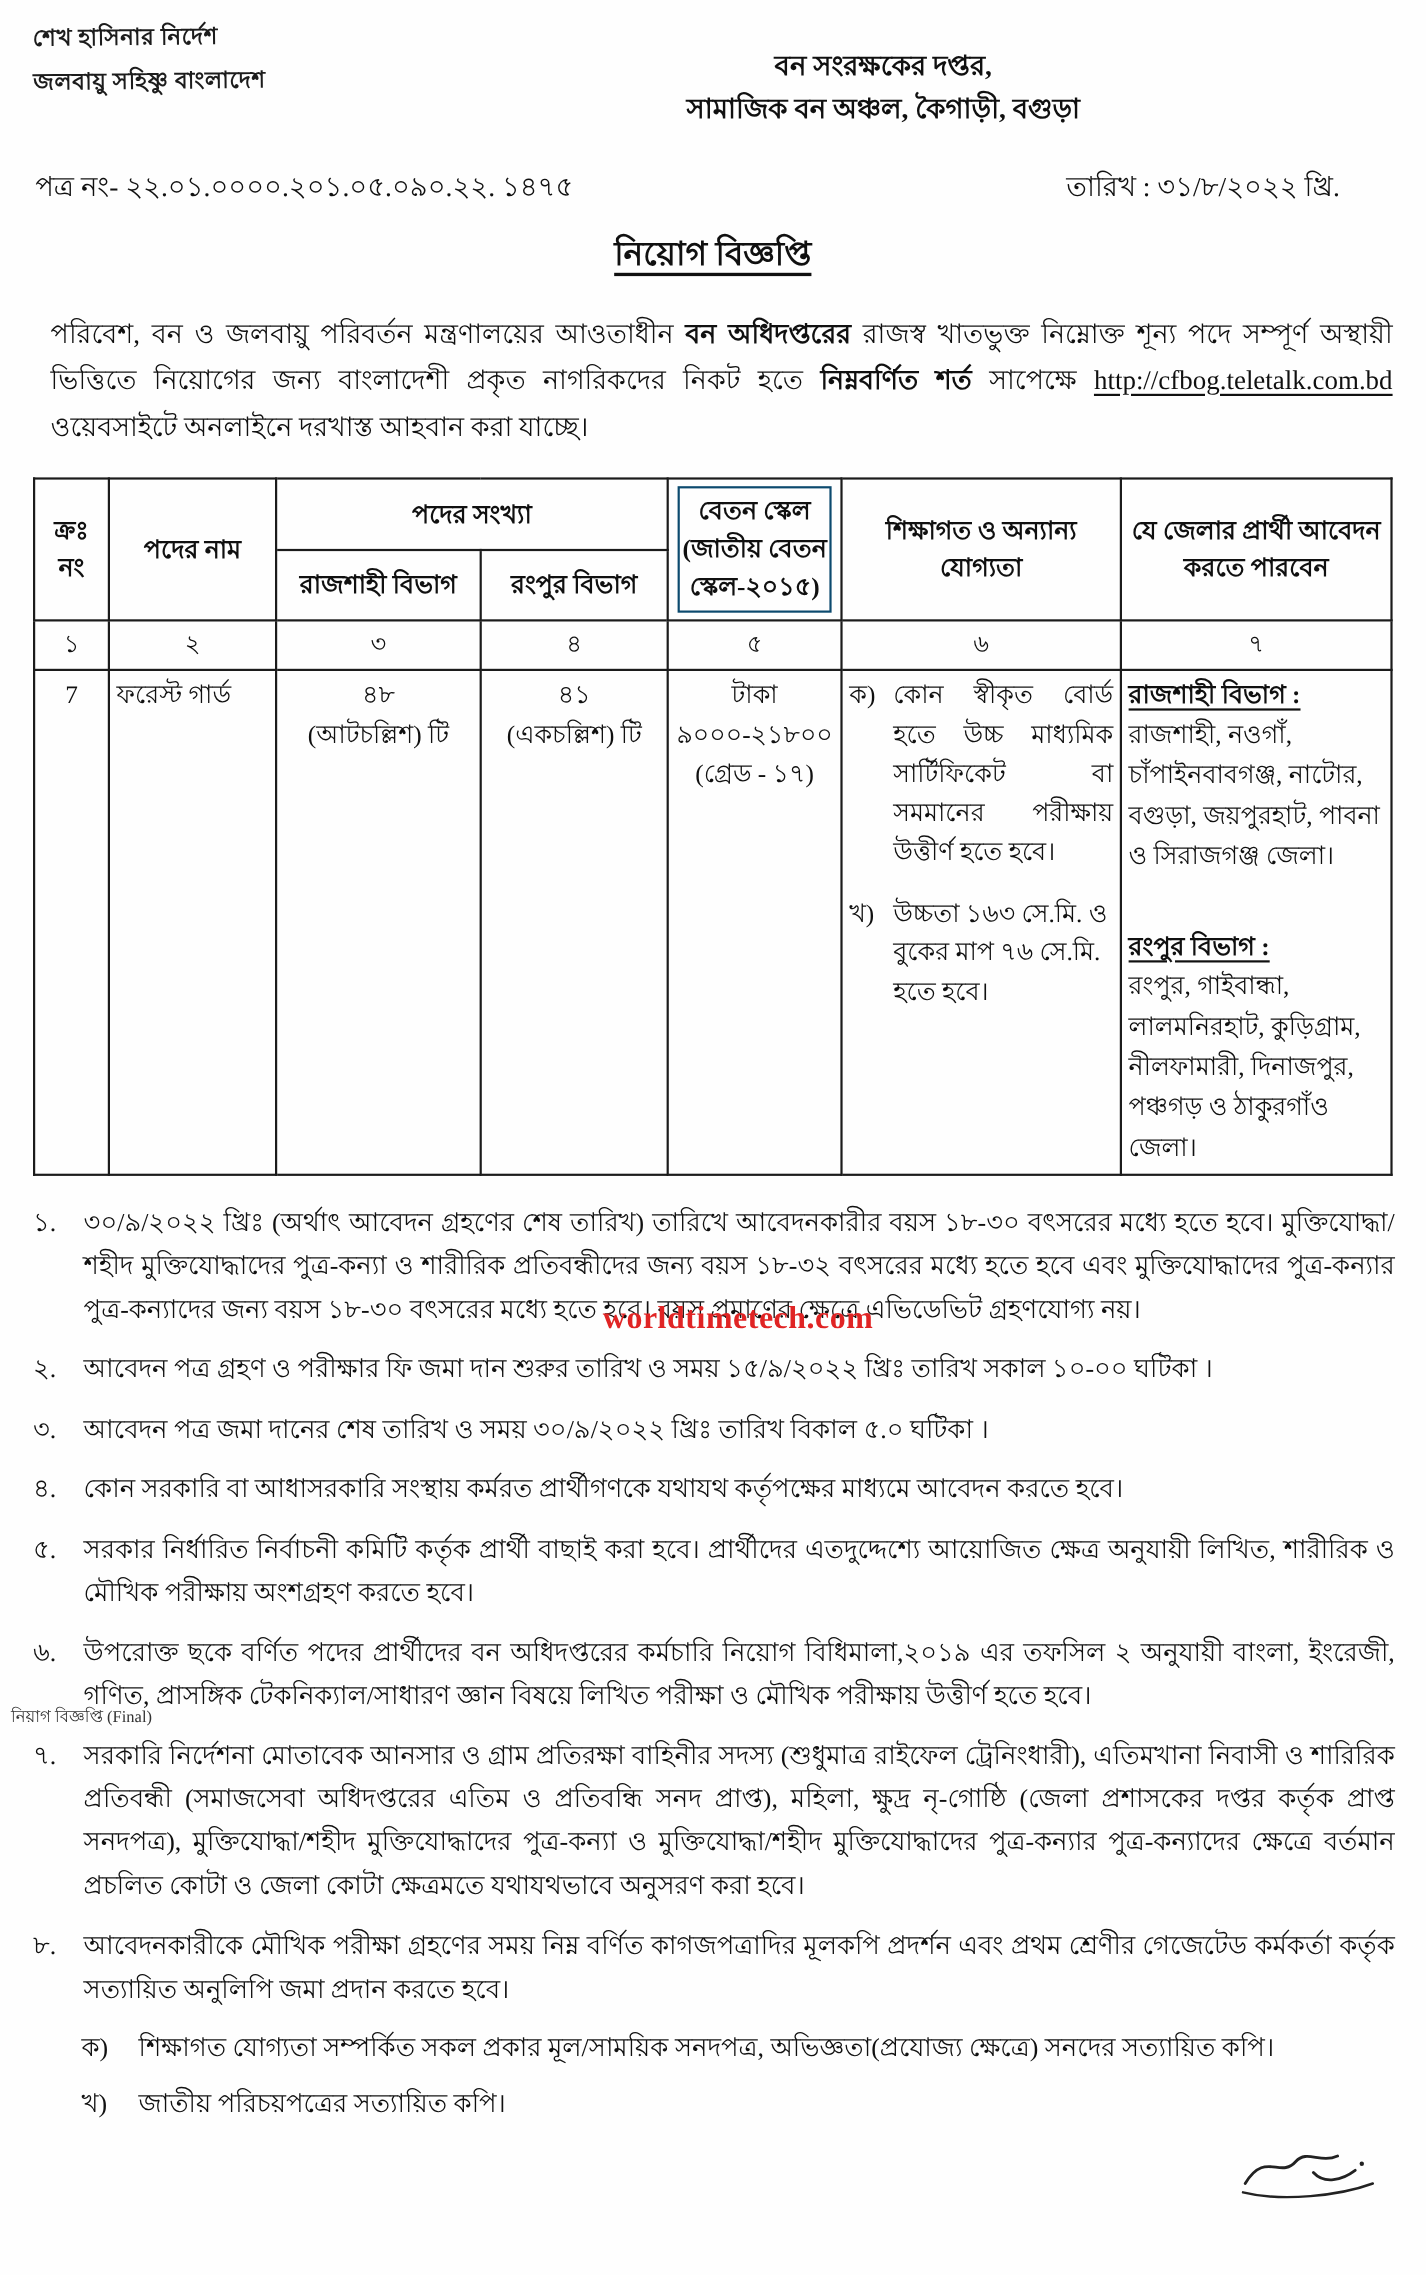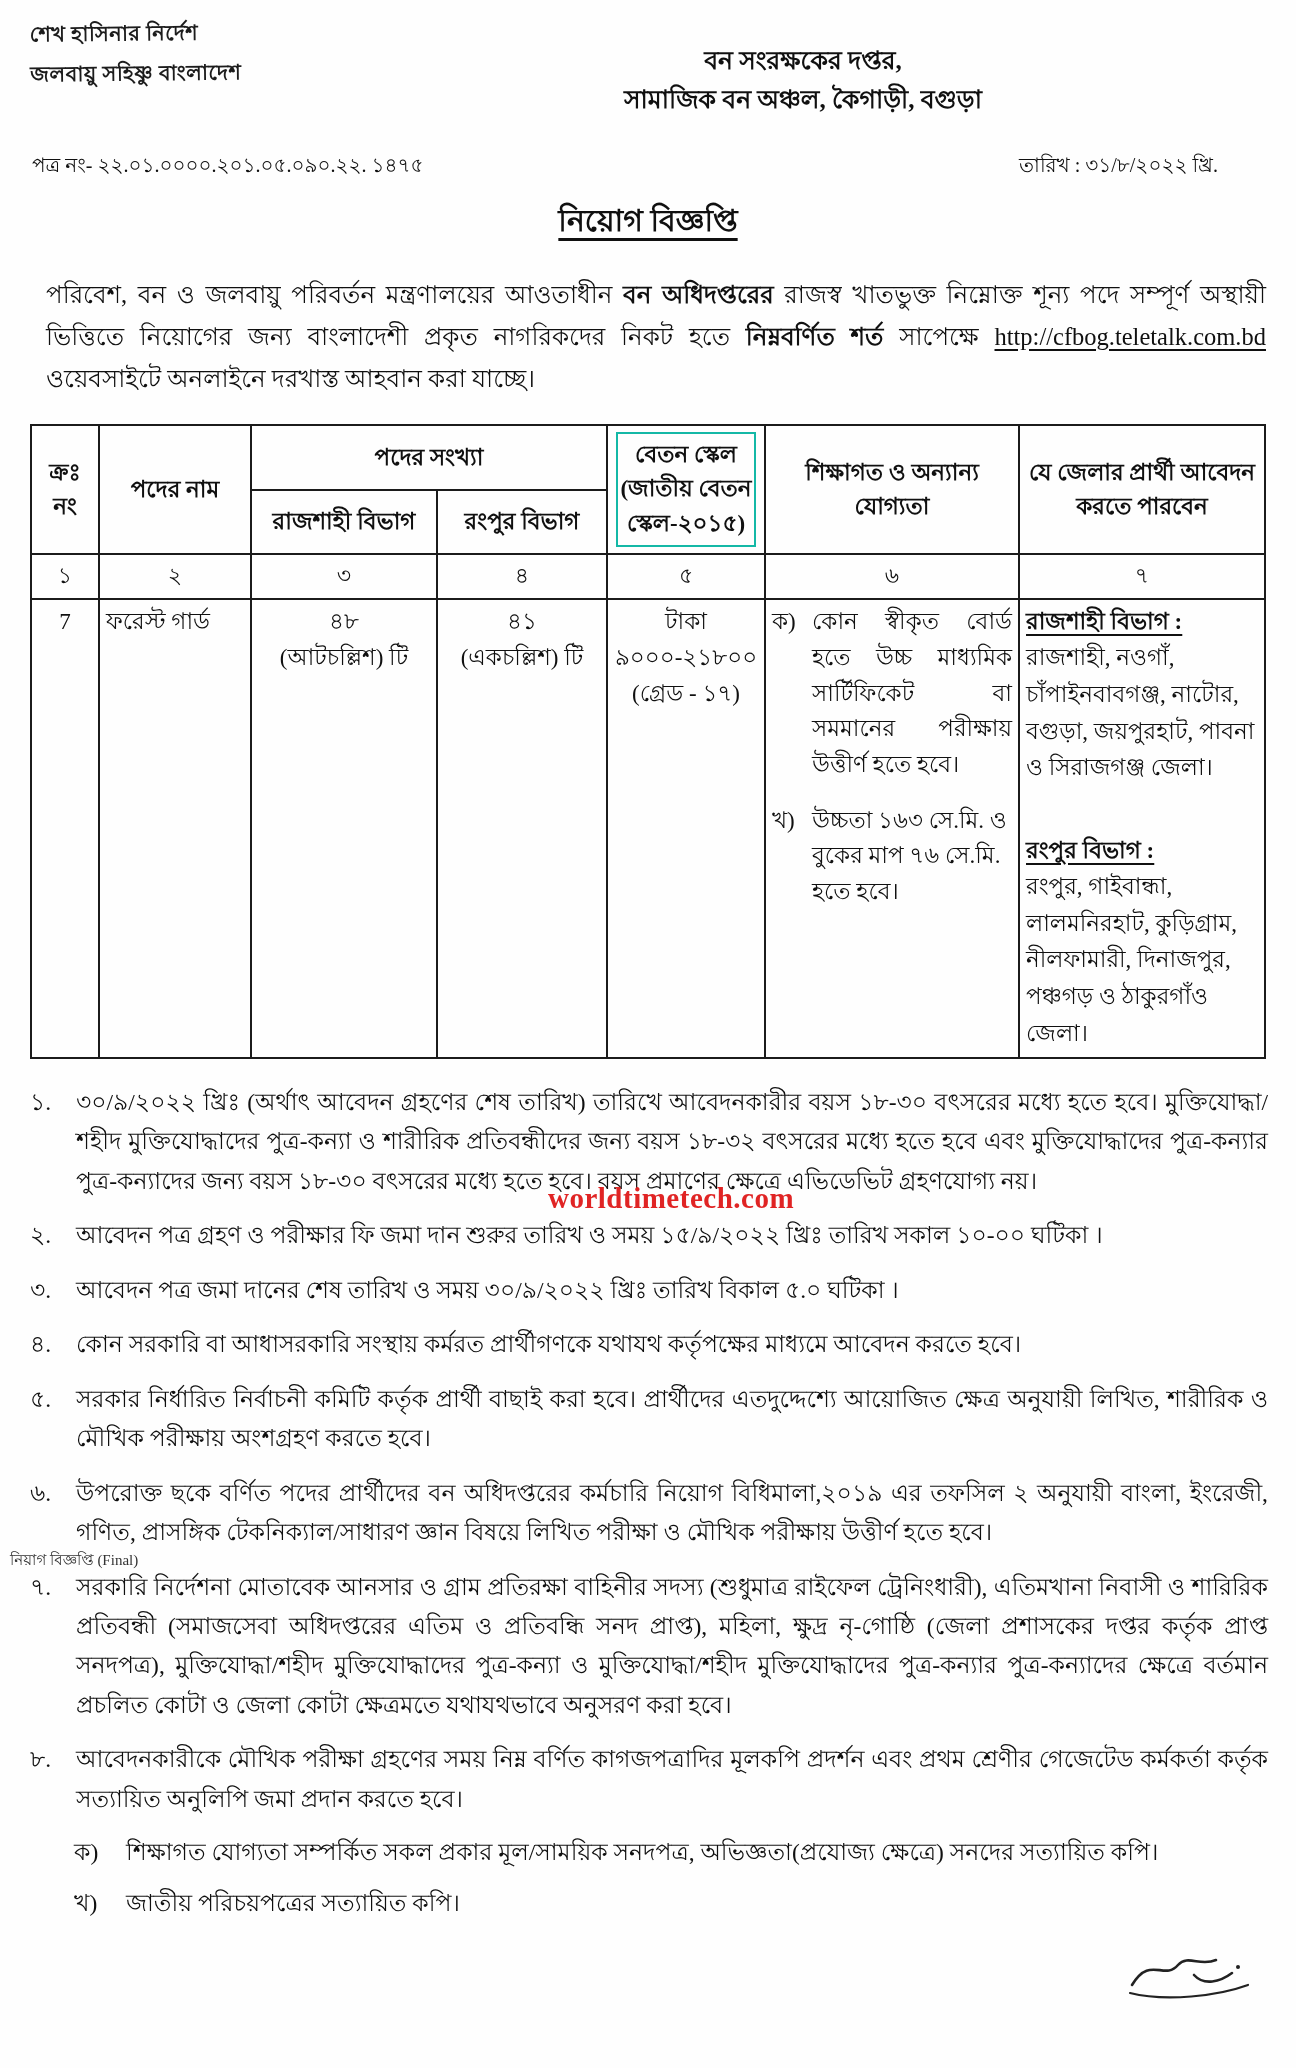--- a/index.html
+++ b/index.html
@@ -13,34 +13,34 @@
   
   .hdr{display:flex;align-items:flex-start;padding:14px 30px 0 30px;}
   .handnote{width:310px;font-size:21px;font-weight:600;line-height:1.9;
     transform:rotate(-0.6deg);letter-spacing:.5px;color:#1c1c1c;}
   .govblock{flex:1;text-align:center;line-height:1.55;padding-top:28px;}
   .gov1{font-size:27px;font-weight:600;}
   .gov2,.gov3{font-size:25px;font-weight:600;}
   .logo{width:250px;display:flex;justify-content:flex-end;padding-top:16px;}
   
   .refrow{display:flex;justify-content:space-between;align-items:baseline;
-    padding:30px 78px 0 32px;font-size:20px;}
+    padding:30px 78px 0 32px;font-size:25px;}
   
   .title{ text-align:center;margin-top:14px;font-size:30px;font-weight:700;
     text-decoration:underline;text-underline-offset:7px;}
   
   .intro{margin:26px 30px 0 46px;font-size:24.5px;line-height:1.72;text-align:justify;}
   .intro .b{font-weight:700;}
   .intro .url{text-decoration:underline;text-underline-offset:4px;font-family:"Liberation Serif",serif;}
   
   table.jobs{border-collapse:collapse;margin:24px 30px 0 30px;width:1234px;
     font-size:23px;table-layout:fixed;}
   table.jobs th,table.jobs td{border:2.5px solid #1b1b1b;padding:4px 6px;vertical-align:middle;}
   table.jobs th{font-weight:600;text-align:center;line-height:1.45;}
-  .paybox{border:2px solid #14b8a6;margin:2px;padding:4px 2px;line-height:1.5;}
+  .paybox{border:2px solid #0c4a6e;margin:2px;padding:4px 2px;line-height:1.5;}
   tr.numsrow td{text-align:center;padding:3px 0;font-size:22px;}
   tr.bodyrow td{vertical-align:top;line-height:1.55;}
   .ccenter{text-align:center;}
   .qualrow{display:flex;margin-bottom:20px;}
   .qmark{width:40px;flex:none;}
   .qtext{flex:1;text-align:justify;}
   .qtext2{flex:1;}
   .divtitle{font-weight:700;text-decoration:underline;text-underline-offset:5px;}
   .divlist{line-height:1.6;}
   .gap-top{margin-top:46px;}

